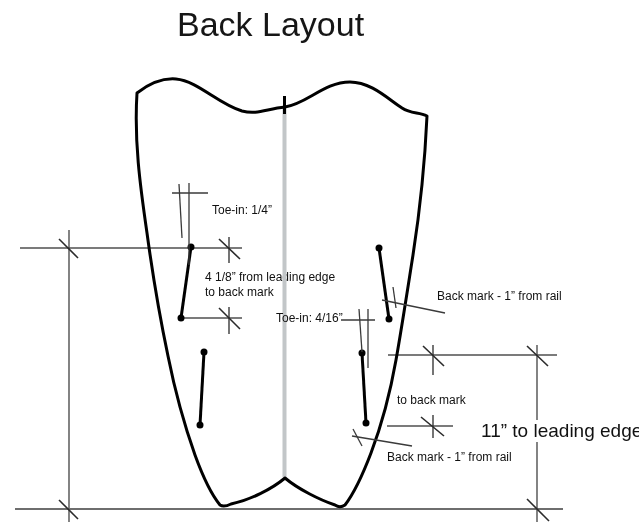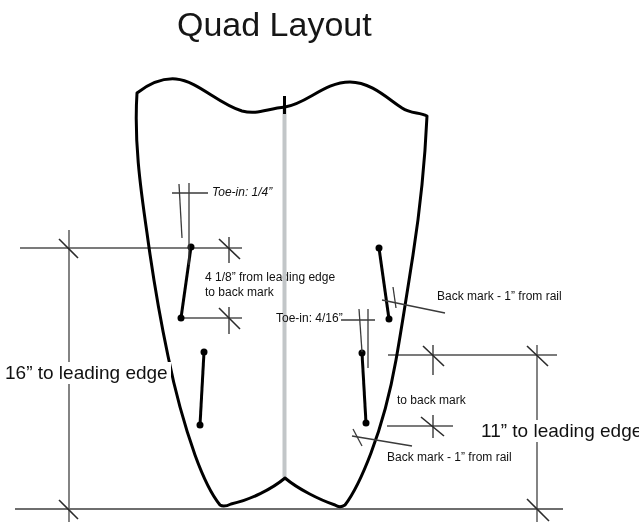--- a/index.html
+++ b/index.html
@@ -108,29 +108,28 @@
     </g>
 
     <g stroke="#3a3a3a" stroke-width="1.3">
       <line x1="382" y1="300" x2="445" y2="313"></line>
       <line x1="393" y1="287" x2="396" y2="308"></line>
       <line x1="352" y1="436" x2="412" y2="446"></line>
       <line x1="353" y1="429" x2="362" y2="446"></line>
     </g>
   </svg>
 
-  <div id="title" class="lbl">Quad Layout</div>
+  <div id="title" class="lbl">Back Layout</div>
 
-  <div class="lbl small" style="left:212px;top:186px;font-style:italic;">Toe-in: 1/4”</div>
+  <div class="lbl small" style="left:212px;top:204px;">Toe-in: 1/4”</div>
 
   <div class="lbl small" style="left:437px;top:290px;">Back mark - 1” from rail</div>
 
   <div class="lbl small" style="left:276px;top:312px;">Toe-in: 4/16”</div>
 
   <div class="lbl small" style="left:397px;top:394px;">to back mark</div>
 
   <div class="lbl small" style="left:387px;top:451px;">Back mark - 1” from rail</div>
 
-  <div class="lbl big" style="left:2px;top:362px;">16” to leading edge</div>
 
   <div class="lbl big" style="left:478px;top:420px;">11” to leading edge</div>
 
 </div>
 
 </body></html>

